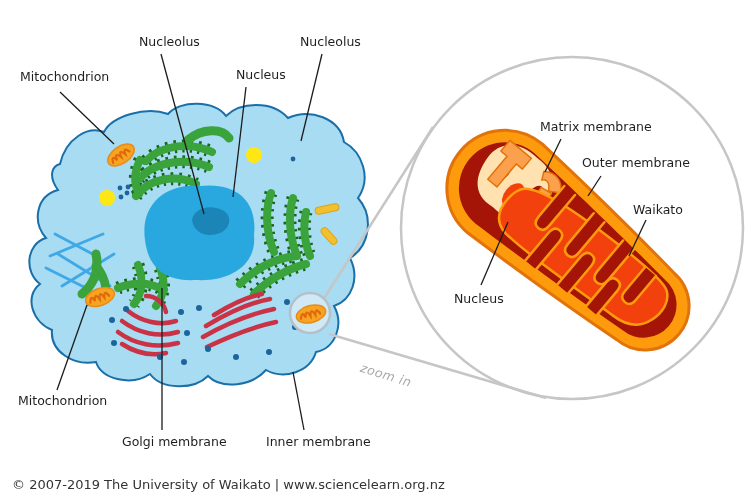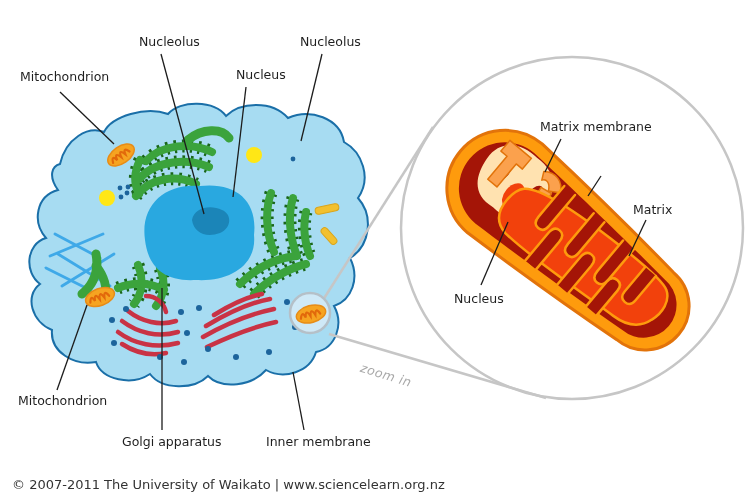--- a/index.html
+++ b/index.html
@@ -172,22 +172,23 @@
     <line x1="646" y1="220" x2="629" y2="256"></line>
     <line x1="481" y1="285" x2="508" y2="222"></line>
   </g>
 </svg>
 
 <div class="lbl" style="left:20px;top:70px">Mitochondrion</div>
 <div class="lbl" style="left:139px;top:35px">Nucleolus</div>
 <div class="lbl" style="left:236px;top:68px">Nucleus</div>
 <div class="lbl" style="left:300px;top:35px">Nucleolus</div>
 <div class="lbl" style="left:18px;top:394px">Mitochondrion</div>
-<div class="lbl" style="left:122px;top:435px">Golgi apparatus</div>
+<div class="lbl" style="left:122px;top:435px">Golgi membrane</div>
 <div class="lbl" style="left:266px;top:435px">Inner membrane</div>
 <div class="lbl" style="left:540px;top:120px">Matrix membrane</div>
-<div class="lbl" style="left:633px;top:203px">Matrix</div>
+<div class="lbl" style="left:582px;top:156px">Outer membrane</div>
+<div class="lbl" style="left:633px;top:203px">Waikato</div>
 <div class="lbl" style="left:454px;top:292px">Nucleus</div>
 <div class="caption" style="left:363px;top:360px">zoom in</div>
 
-<div class="footer">© 2007-2011 The University of Waikato | www.sciencelearn.org.nz</div>
+<div class="footer">© 2007-2019 The University of Waikato | www.sciencelearn.org.nz</div>
 
 </div>
 
 </body></html>

